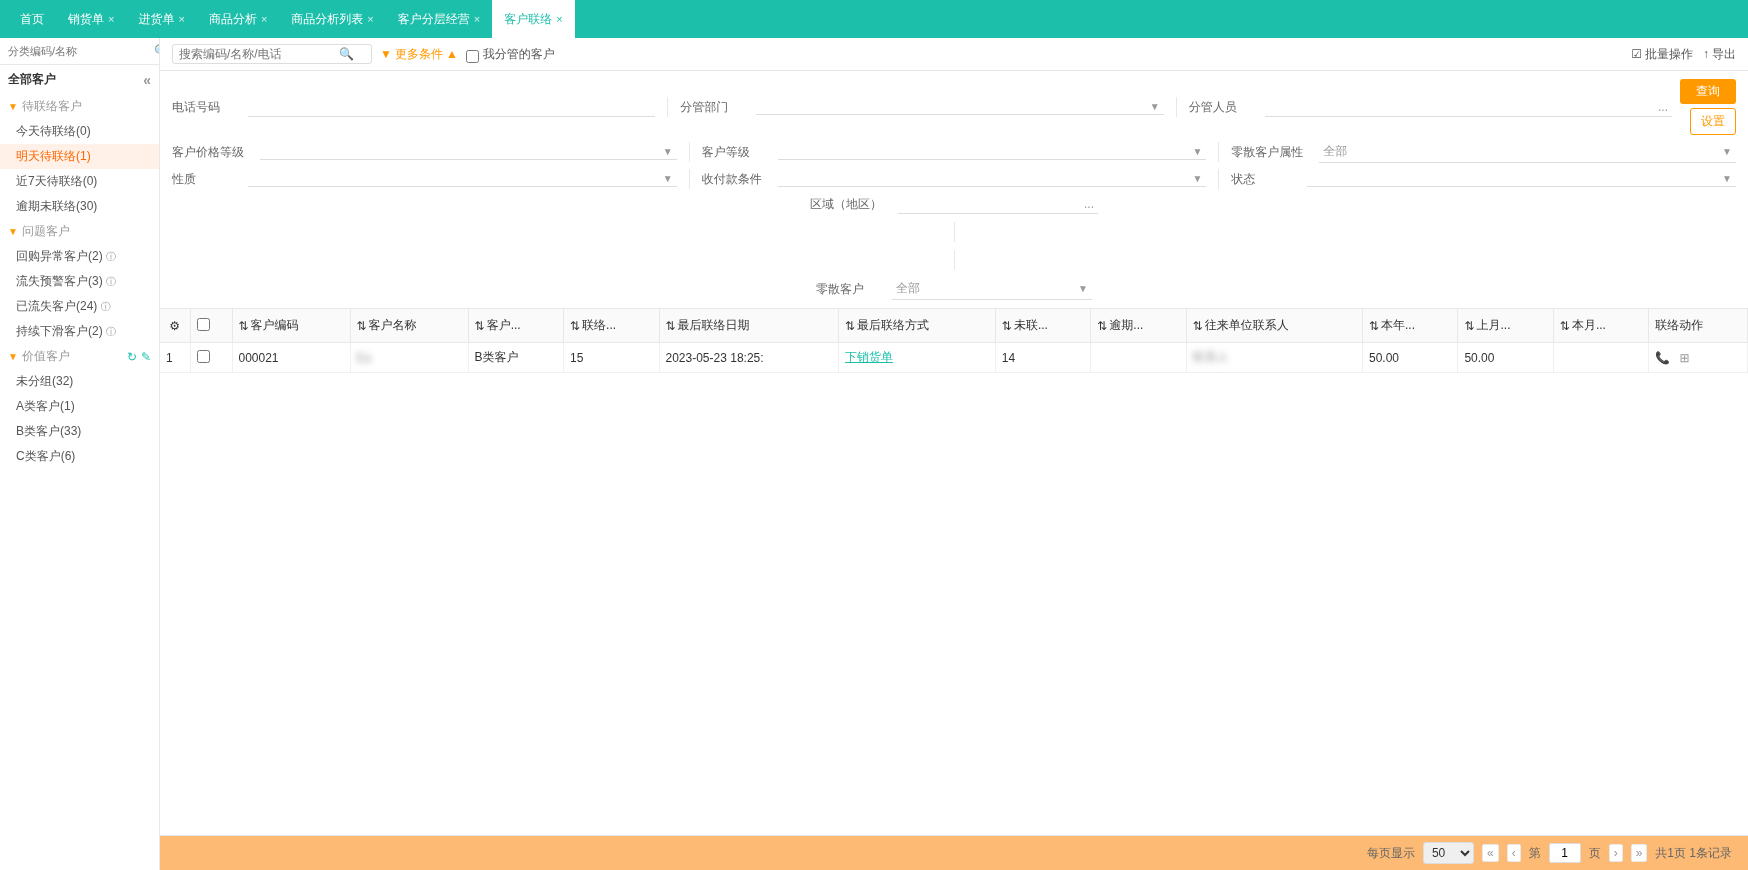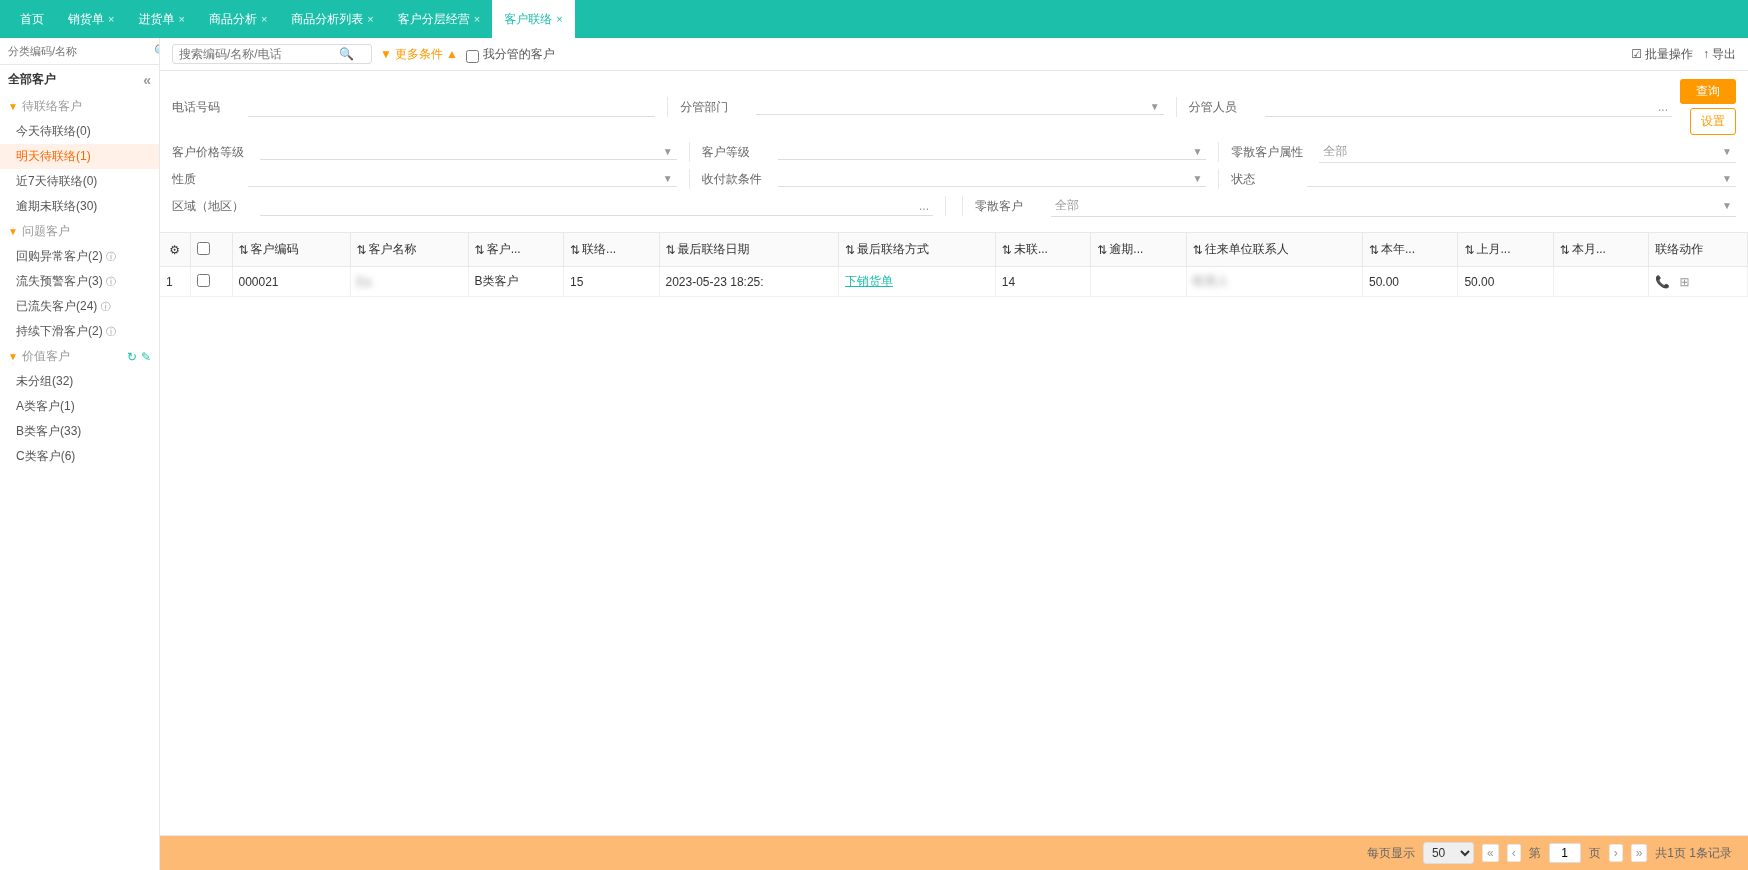--- a/index.html
+++ b/index.html
@@ -165,21 +165,21 @@
       padding: 8px 12px;
       border-bottom: 1px solid #e8e8e8;
       flex-shrink: 0;
     }
     .filter-row {
       display: flex;
       align-items: center;
       margin-bottom: 6px;
       gap: 8px;
     }
-    .filter-row:last-child { margin-bottom: 7px; }
+    .filter-row:last-child { margin-bottom: 0; flex-direction: column; }
     .filter-field {
       display: flex;
       align-items: center;
       flex: 1;
       gap: 16px;
     }
     .filter-label {
       color: #666;
       white-space: nowrap;
       min-width: 60px;

